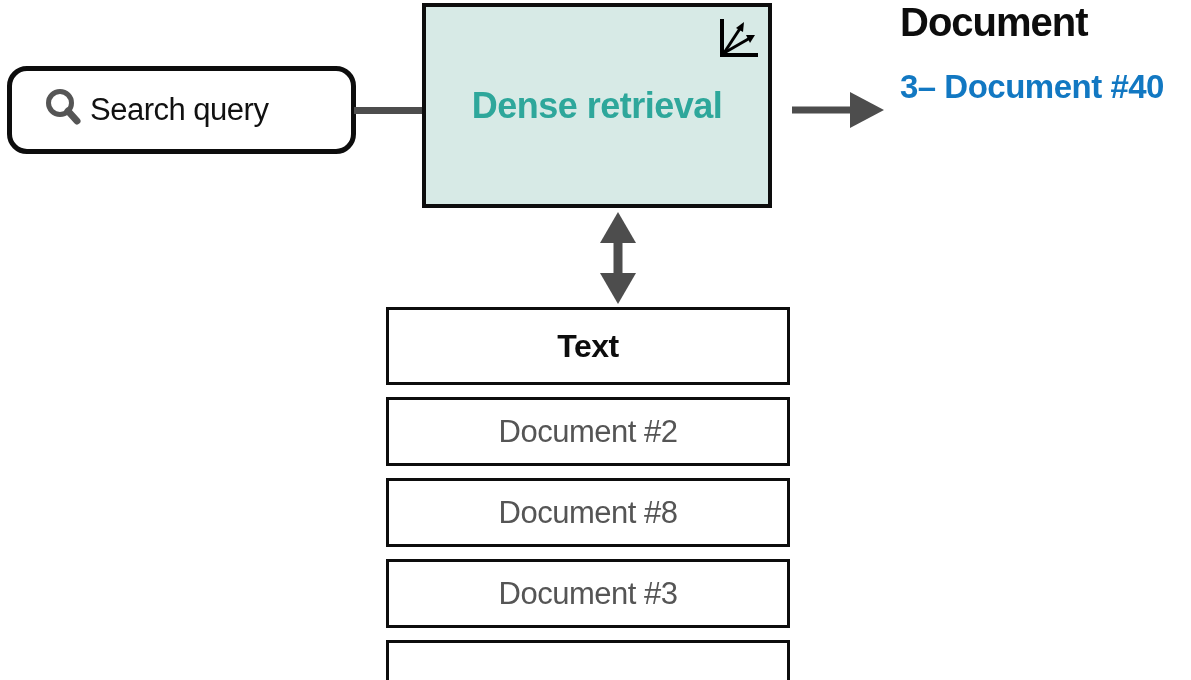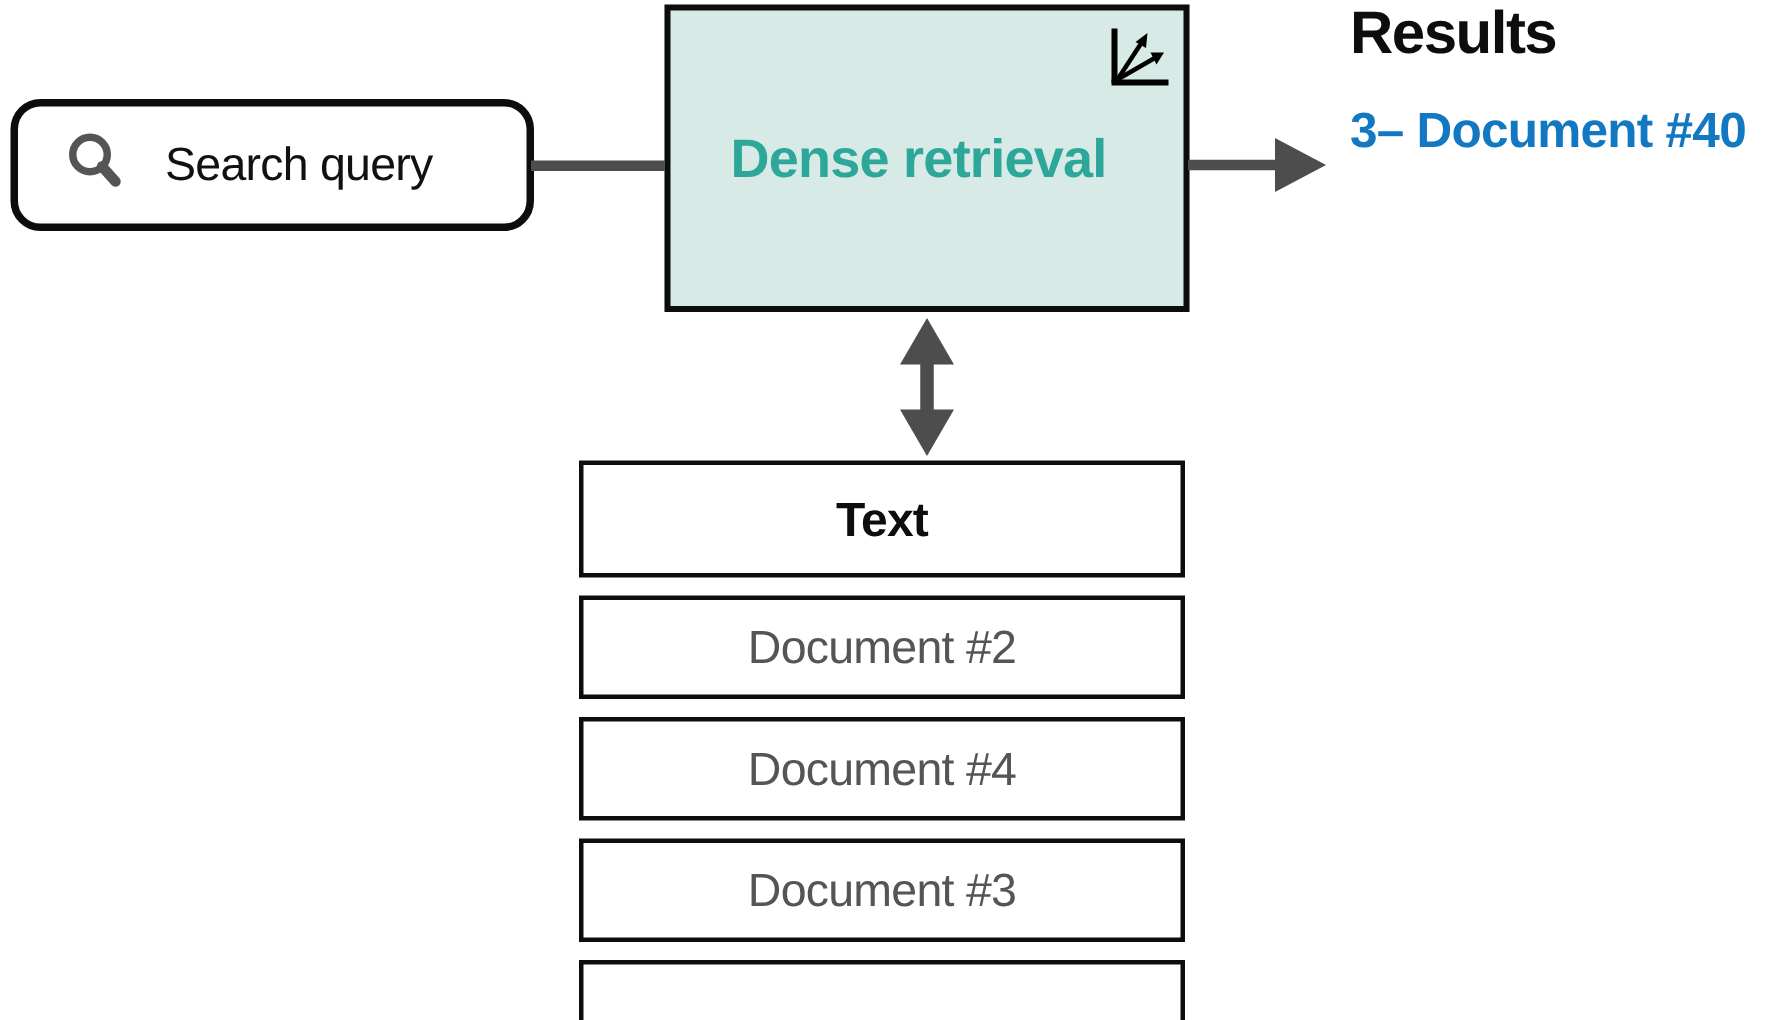--- a/index.html
+++ b/index.html
@@ -21,47 +21,47 @@
     position: absolute;
     left: 7px; top: 66px;
     width: 349px; height: 88px;
     box-sizing: border-box;
     border: 5px solid #0d0d0d;
     border-radius: 20px;
     background: #ffffff;
     display: flex;
     align-items: center;
     padding-left: 32px;
-    gap: 28px;
+    gap: 8px;
   }
   .search-box .label {
     font-size: 31px;
     letter-spacing: -0.5px;
     color: #111111;
   }
 
   
   .connector {
     position: absolute;
     left: 354px; top: 107px;
     width: 90px; height: 7px;
     background: var(--arrow-gray, #4d4d4d);
   }
 
   
   .dense-box {
     position: absolute;
-    left: 443px; top: 3px;
+    left: 422px; top: 3px;
     width: 350px; height: 205px;
     box-sizing: border-box;
     border: 4px solid #0d0d0d;
     background: var(--box-fill, #d7eae6);
     display: flex;
     align-items: center;
-    padding-left: 40px;
+    justify-content: center;
   }
   .dense-box .label {
     font-size: 36px;
     font-weight: bold;
     letter-spacing: -0.5px;
     color: var(--accent-teal, #2ea79b);
   }
   .vector-icon {
     position: absolute;
     top: 8px; right: 8px;
@@ -172,33 +172,33 @@
   </div>
 
   <span class="arrow-right">
     <svg width="94" height="44" viewBox="0 0 94 44">
       <line x1="0" y1="22" x2="62" y2="22" stroke="#4d4d4d" stroke-width="7"></line>
       <polygon points="58,4 58,40 92,22" fill="#4d4d4d"></polygon>
     </svg>
   </span>
 
   <div class="results">
-    <div class="title">Results</div>
+    <div class="title">Document</div>
     <div class="item">3– Document #40</div>
   </div>
 
   <span class="updown-arrow">
     <svg width="44" height="92" viewBox="0 0 44 92">
       <rect x="17.5" y="26" width="9" height="40" fill="#4d4d4d"></rect>
       <polygon points="22,0 4,31 40,31" fill="#4d4d4d"></polygon>
       <polygon points="22,92 4,61 40,61" fill="#4d4d4d"></polygon>
     </svg>
   </span>
 
   <div class="doc-table">
     <div class="cell header">Text</div>
     <div class="cell row">Document #2</div>
-    <div class="cell row">Document #4</div>
+    <div class="cell row">Document #8</div>
     <div class="cell row">Document #3</div>
     <div class="cell row ellipsis">...</div>
   </div>
 
 </div>
 
 </body></html>

